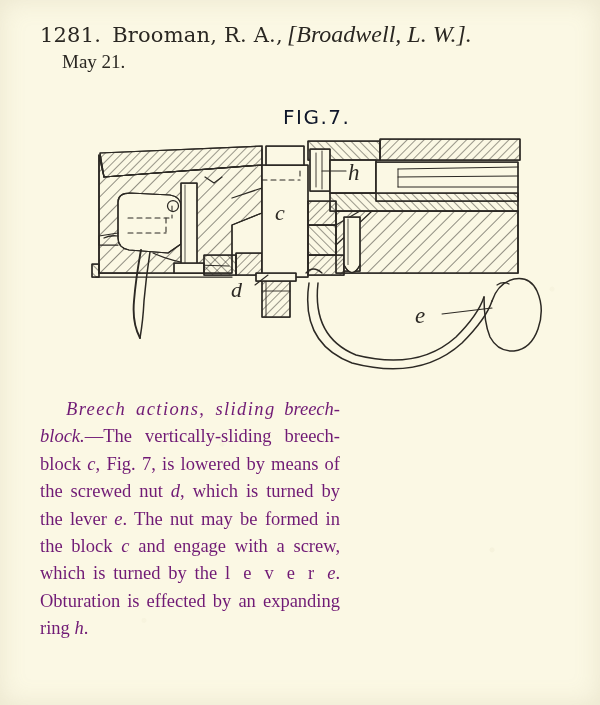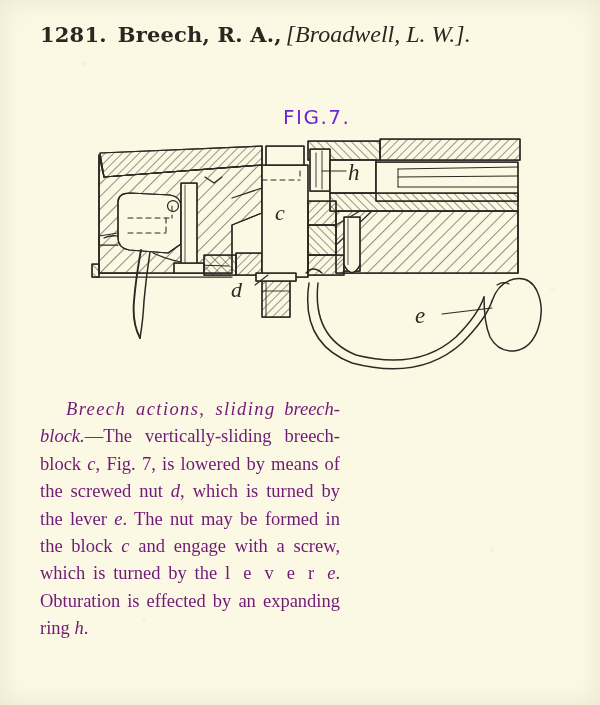--- a/index.html
+++ b/index.html
@@ -29,36 +29,36 @@
     box-shadow:inset 0 0 26px rgba(160,148,104,.18);
   }
 
   
   .header{position:absolute;left:40px;top:22px;width:530px;}
   .hline1{
     font-size:21px;line-height:25px;white-space:nowrap;
   }
   .num,.name{
     font-family:"DejaVu Serif","Liberation Serif",serif;
-    font-weight:bold;letter-spacing:.2px;
+    font-weight:normal;letter-spacing:.2px;
   }
   .num{margin-right:11px;}
   .name{margin-right:4px;}
   .brackets{font-style:italic;font-size:24px;}
   .hline2{
     font-size:19px;line-height:24px;margin-left:22px;margin-top:2px;
   }
 
   
   .figwrap{position:absolute;left:0;top:105px;width:600px;height:275px;}
   .figlabel{
     position:absolute;left:283px;top:0px;
     font-family:"DejaVu Sans","Liberation Sans",sans-serif;
     font-size:20px;letter-spacing:1.5px;font-weight:500;
-    color:#6d28d9;
+    color:#0f172a;
   }
   svg.fig{position:absolute;left:0;top:0;}
 
   
   .body{
     position:absolute;left:40px;top:396px;width:300px;
     font-size:18.5px;line-height:27.4px;
     text-align:justify;text-align-last:left;
     color:#701a75;
   }
@@ -69,22 +69,23 @@
   .spaced{letter-spacing:2.6px;}
 </style>
 </head>
 <body>
 
 <div class="page">
   <div class="grain"></div>
 
   <div class="header">
     <div class="hline1">
-      <span class="num">1281.</span><span class="name">Breech, R. A.,</span><span class="brackets">[Broadwell, L. W.].</span>
+      <span class="num">1281.</span><span class="name">Brooman, R. A.,</span><span class="brackets">[Broadwell, L. W.].</span>
     </div>
+    <div class="hline2">May 21.</div>
   </div>
 
   <div class="figwrap">
     <div class="figlabel">FIG.7.</div>
 
     <svg class="fig" width="600" height="275" viewBox="0 0 600 275">
       <defs>
 
         <pattern id="h45" width="9" height="9" patternUnits="userSpaceOnUse" patternTransform="rotate(45)">
           <line x1="0" y1="0" x2="0" y2="9" stroke="#2c2924" stroke-width="1.05"></line>

